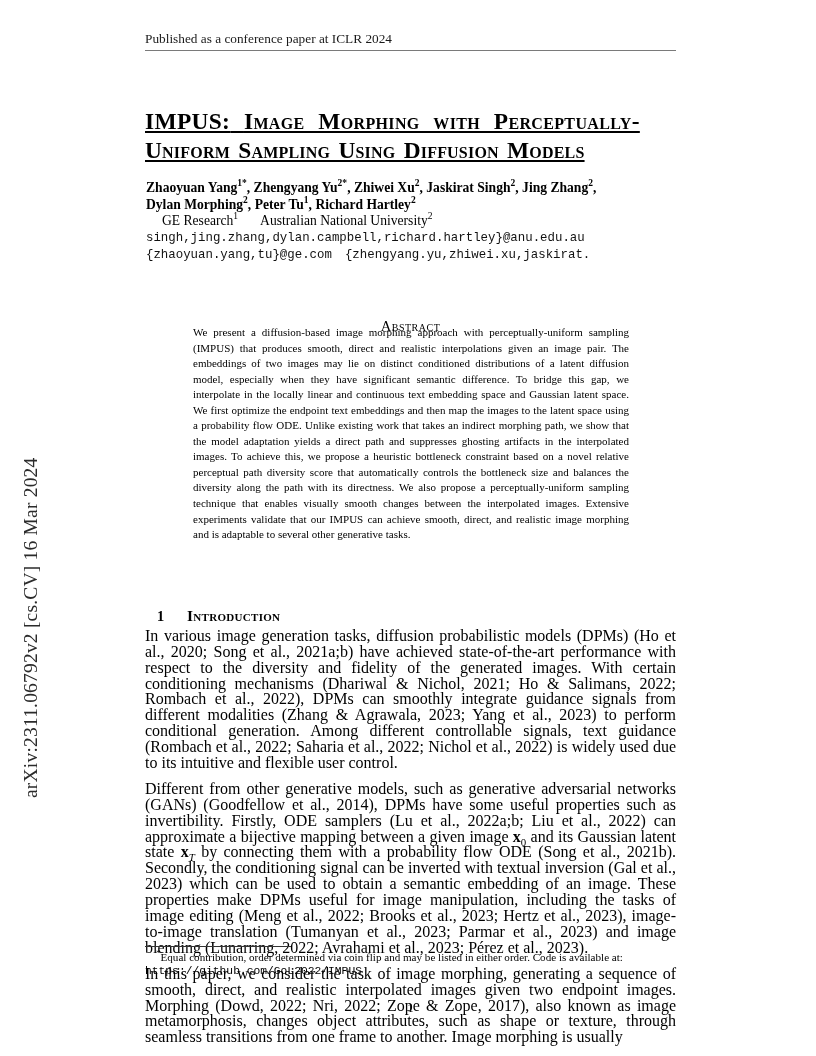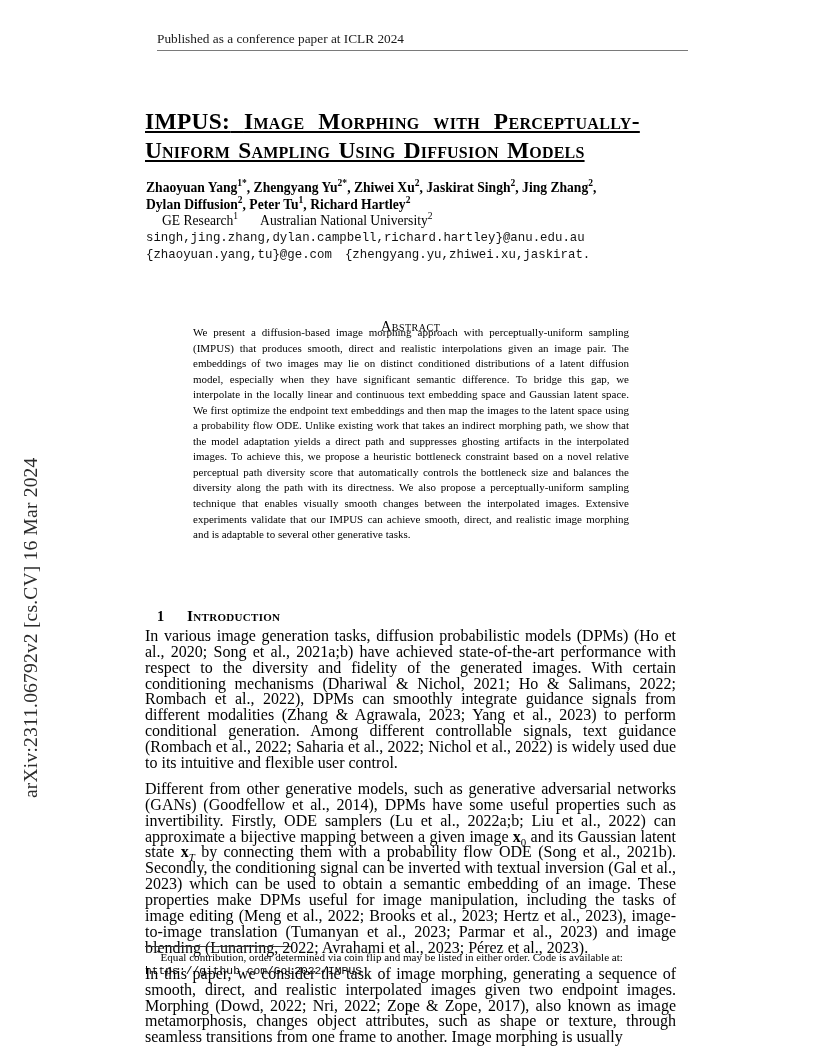--- a/index.html
+++ b/index.html
@@ -49,21 +49,20 @@
     width: 531px;
     height: 1056px;
   }
 
   
   .runhead {
     position: absolute;
     left: 0;
     top: 31px;
     width: 531px;
-    margin-left: 12px;
   }
   .runhead .txt {
     font-size: 13.3px;
     line-height: 16px;
     color: #1a1a1a;
     white-space: nowrap;
   }
   .runhead .rule {
     margin-top: 2.5px;
     height: 1.2px;
@@ -260,21 +259,21 @@
     <div class="rule"></div>
   </div>
 
   <h1 class="title">
     <span class="ln title-spaced1"><span>IMPUS:</span> <span class="sc">Image Morphing with Perceptually-</span></span>
     <span class="ln sc title-spaced2">Uniform Sampling Using Diffusion Models</span>
   </h1>
 
   <div class="authors">
     <span class="ln"><span>Zhaoyuan Yang</span><sup>1*</sup><span>, Zhengyang Yu</span><sup>2*</sup><span>, Zhiwei Xu</span><sup>2</sup><span>, Jaskirat Singh</span><sup>2</sup><span>, Jing Zhang</span><sup>2</sup><span>,</span></span>
-    <span class="ln"><span>Dylan Diffusion</span><sup>2</sup><span>, Peter Tu</span><sup>1</sup><span>, Richard Hartley</span><sup>2</sup></span>
+    <span class="ln"><span>Dylan Morphing</span><sup>2</sup><span>, Peter Tu</span><sup>1</sup><span>, Richard Hartley</span><sup>2</sup></span>
   </div>
 
   <div class="affil">
     <span>GE Research</span><sup>1</sup><span class="gap"></span><span>Australian National University</span><sup>2</sup>
   </div>
 
   <div class="emails">
     <span class="ln">singh,jing.zhang,dylan.campbell,richard.hartley}@anu.edu.au</span>
     <span class="ln"><span>{zhaoyuan.yang,tu}@ge.com</span><span class="gap"></span><span>{zhengyang.yu,zhiwei.xu,jaskirat.</span></span>
   </div>

